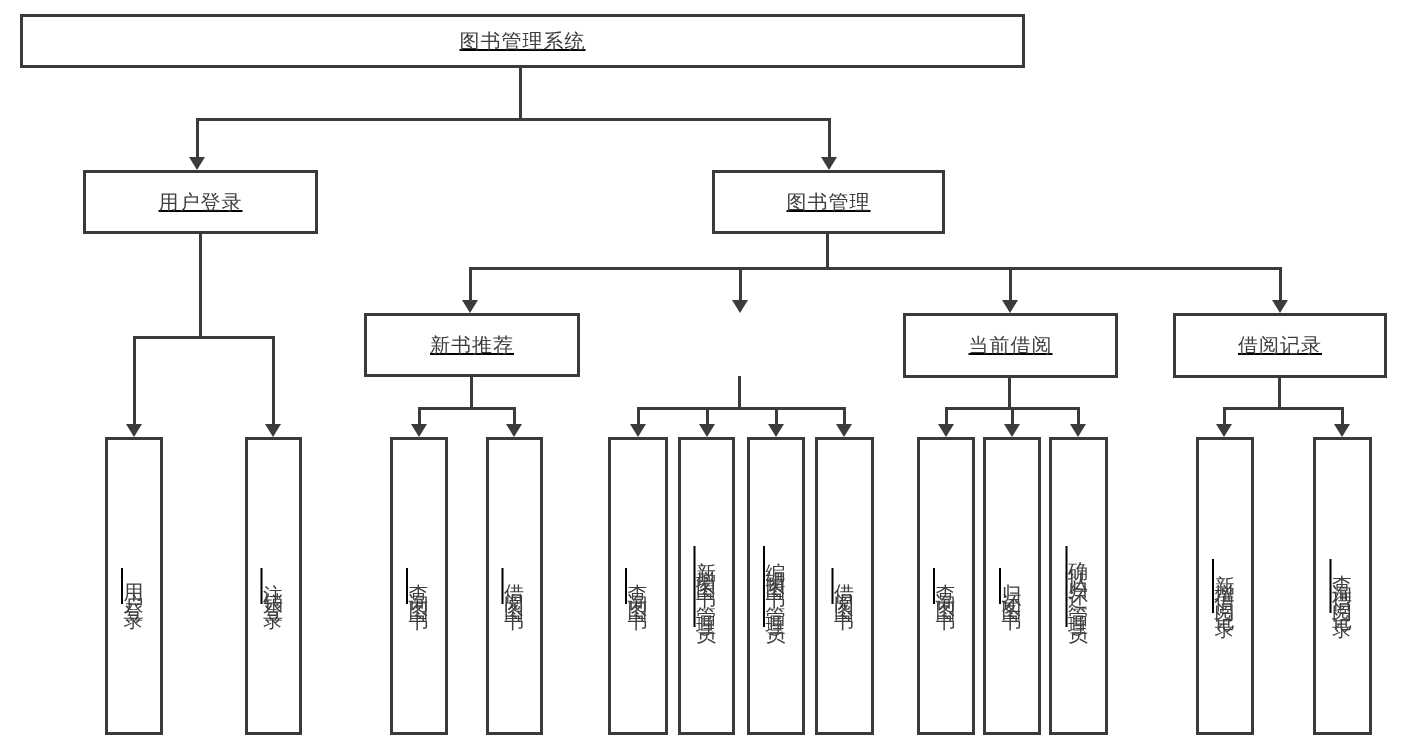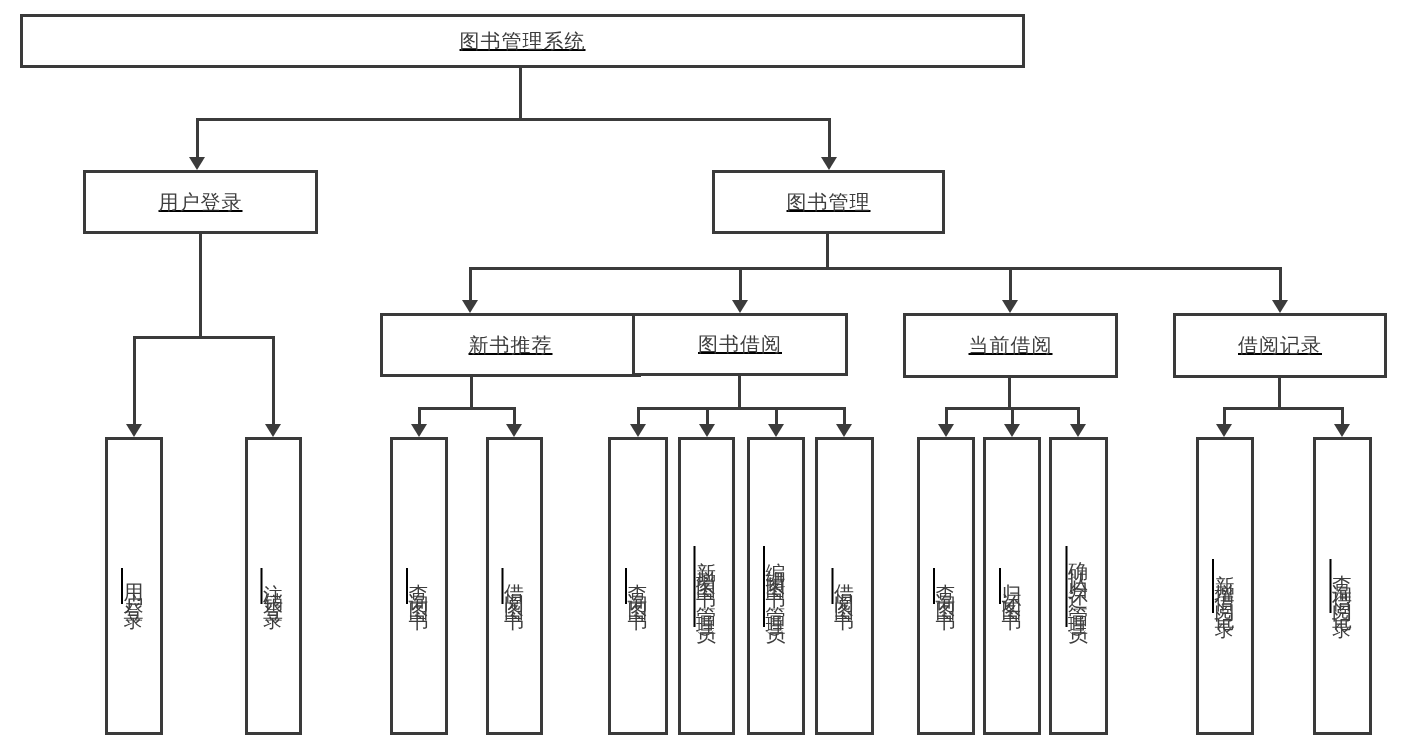--- a/index.html
+++ b/index.html
@@ -124,25 +124,22 @@
     <span>图书管理系统</span>
   </div>
 
   <div class="box" style="left:83px; top:170px; width:235px; height:64px;">
     <span>用户登录</span>
   </div>
   <div class="box" style="left:712px; top:170px; width:233px; height:64px;">
     <span>图书管理</span>
   </div>
 
-  <div class="box" style="left:380px; top:313px; width:261px; height:64px;">
+  <div class="box" style="left:364px; top:313px; width:216px; height:64px;">
     <span>新书推荐</span>
-  </div>
-  <div class="box" style="left:632px; top:313px; width:216px; height:63px;">
-    <span>图书借阅</span>
   </div>
   <div class="box" style="left:1173px; top:313px; width:214px; height:65px;">
     <span>借阅记录</span>
   </div>
   <div class="box" style="left:903px; top:313px; width:215px; height:65px;">
     <span>当前借阅</span>
   </div>
 
   <div class="vbox" style="left:105px; top:437px; width:58px; height:298px;">
     <span>用户登录</span>

